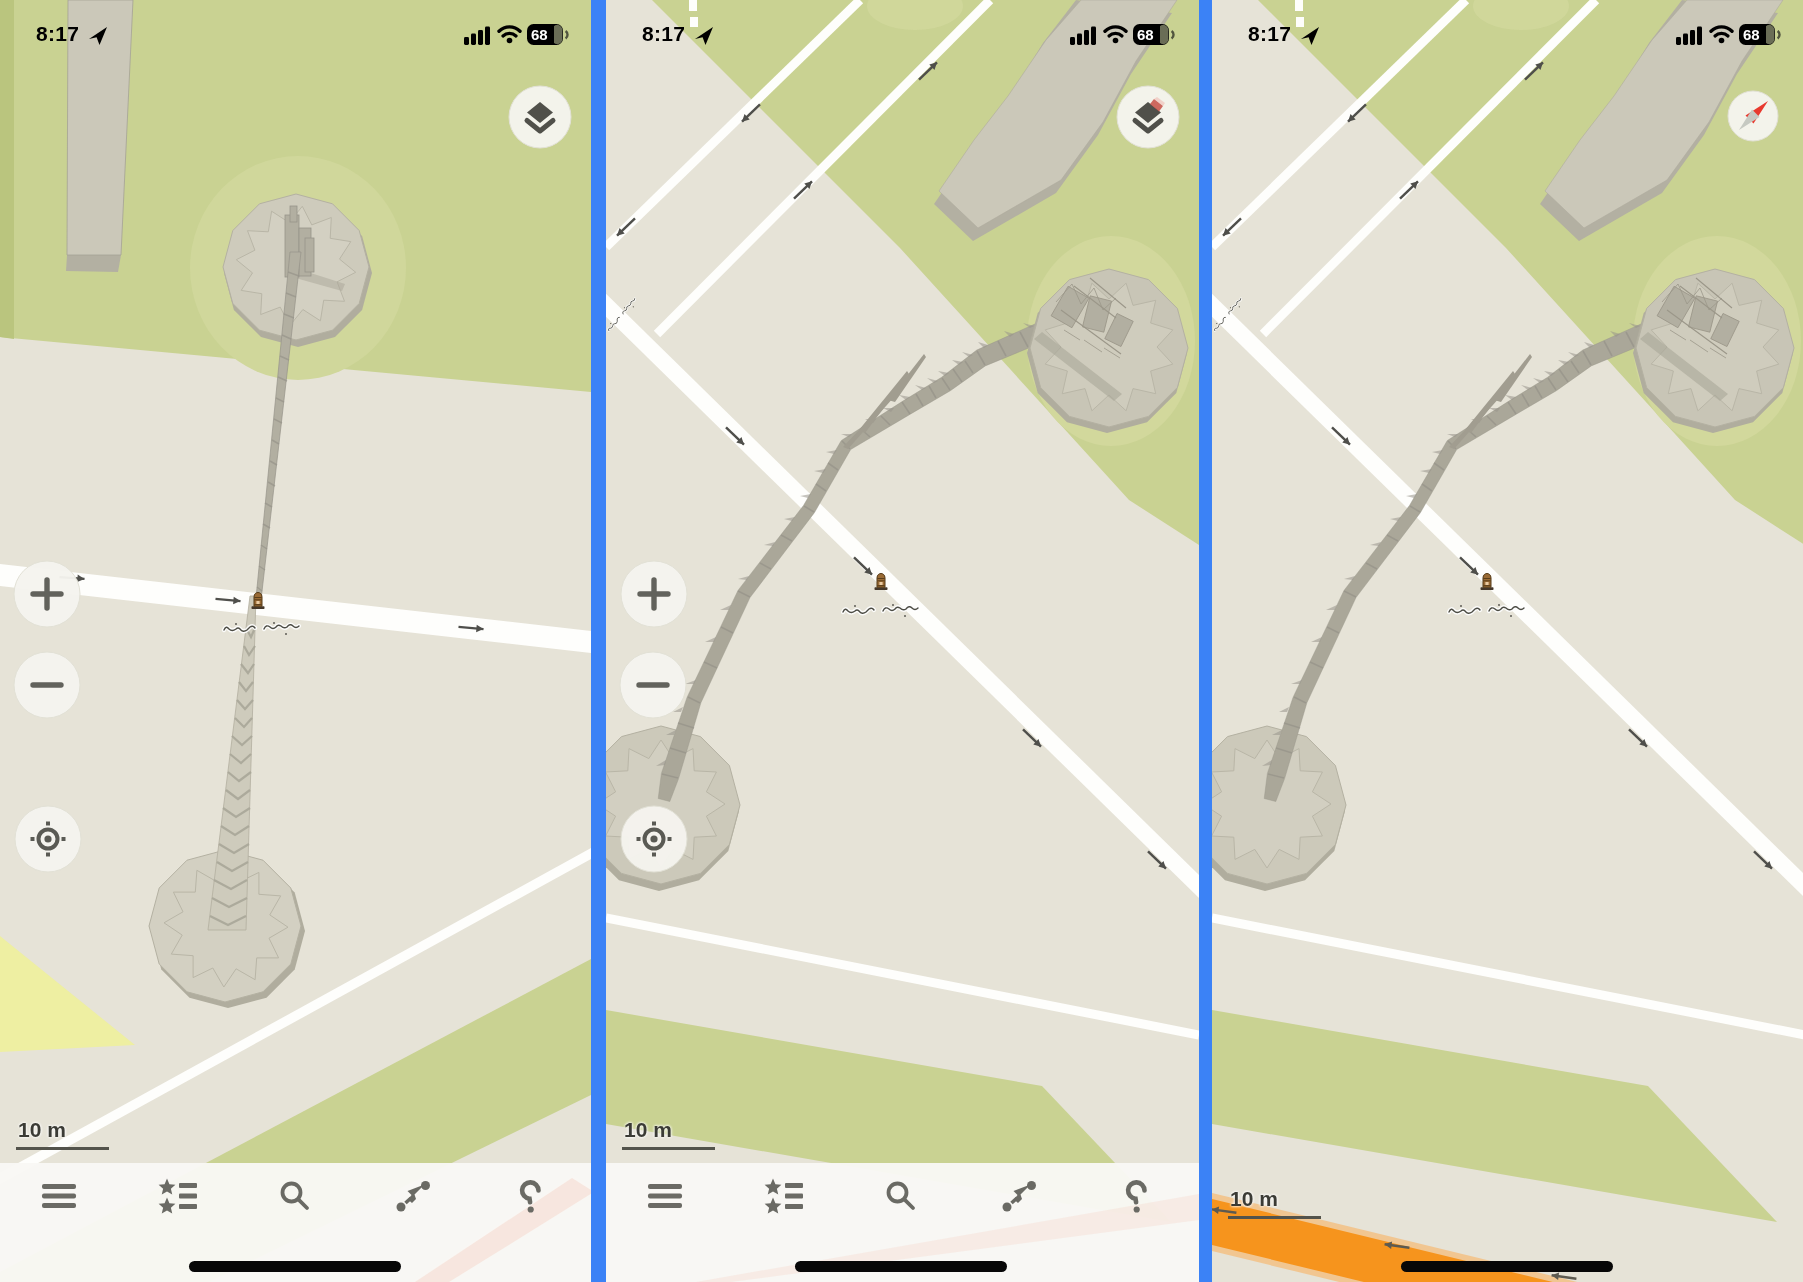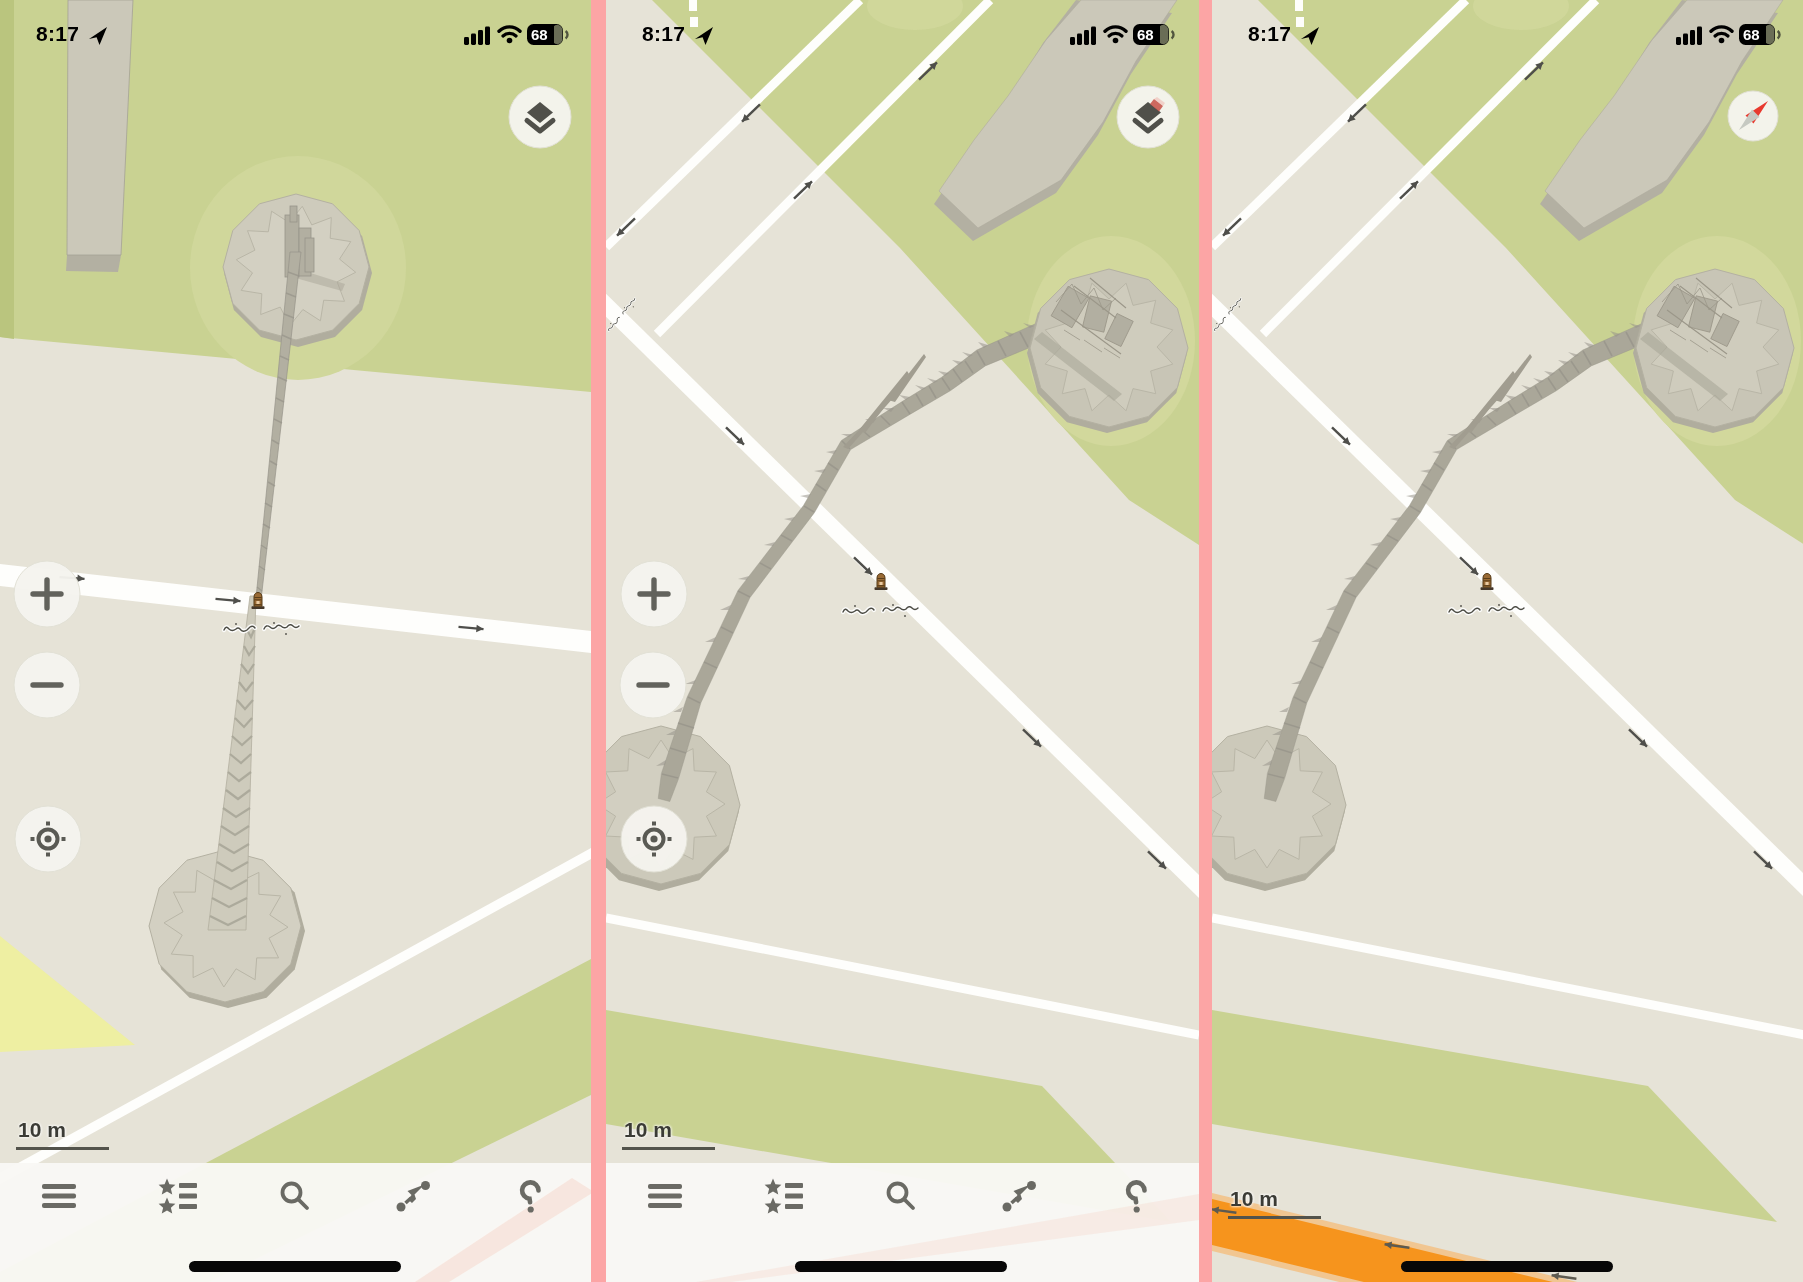--- a/index.html
+++ b/index.html
@@ -1,18 +1,18 @@
 <!DOCTYPE html>
 <html><head><meta charset="utf-8">
 <style>
 html,body{margin:0;padding:0;background:#000;}
 *{box-sizing:border-box}
 </style></head>
 <body>
-<div style="position:relative;width:1803px;height:1282px;background:#fca5a5;overflow:hidden;font-family:'Liberation Sans',sans-serif">
+<div style="position:relative;width:1803px;height:1282px;background:#3b82f6;overflow:hidden;font-family:'Liberation Sans',sans-serif">
 <div style="position:absolute;left:0;top:0;width:591px;height:1282px;overflow:hidden">
 <svg width="591" height="1282" viewBox="0 0 591 1282" xmlns="http://www.w3.org/2000/svg" style="position:absolute;left:0;top:0">
 <rect x="0" y="0" width="591" height="1282" fill="#e6e3d7"></rect>
 <polygon points="0,0 591,0 591,392 0,337" fill="#c9d292"></polygon>
 <polygon points="0,0 14,0 14,339 0,337" fill="#bac57e"></polygon>
 <ellipse cx="298" cy="268" rx="108" ry="112" fill="#d0d79b"></ellipse>
 <polygon points="67,255 121,255 118,272 66,271" fill="#b3b0a2"></polygon>
 <polygon points="68,0 133,0 121,255 67,255" fill="#cbc8b9" stroke="#a5a295" stroke-width="0.8"></polygon>
 <polygon points="0,564 591,631 591,653 0,586" fill="#fefefc"></polygon>
 <polygon points="298.0,199.0 335.0,208.9 362.1,236.0 372.0,273.0 362.1,310.0 335.0,337.1 298.0,347.0 261.0,337.1 233.9,310.0 224.0,273.0 233.9,236.0 261.0,208.9" fill="#b0ad9e"></polygon>

